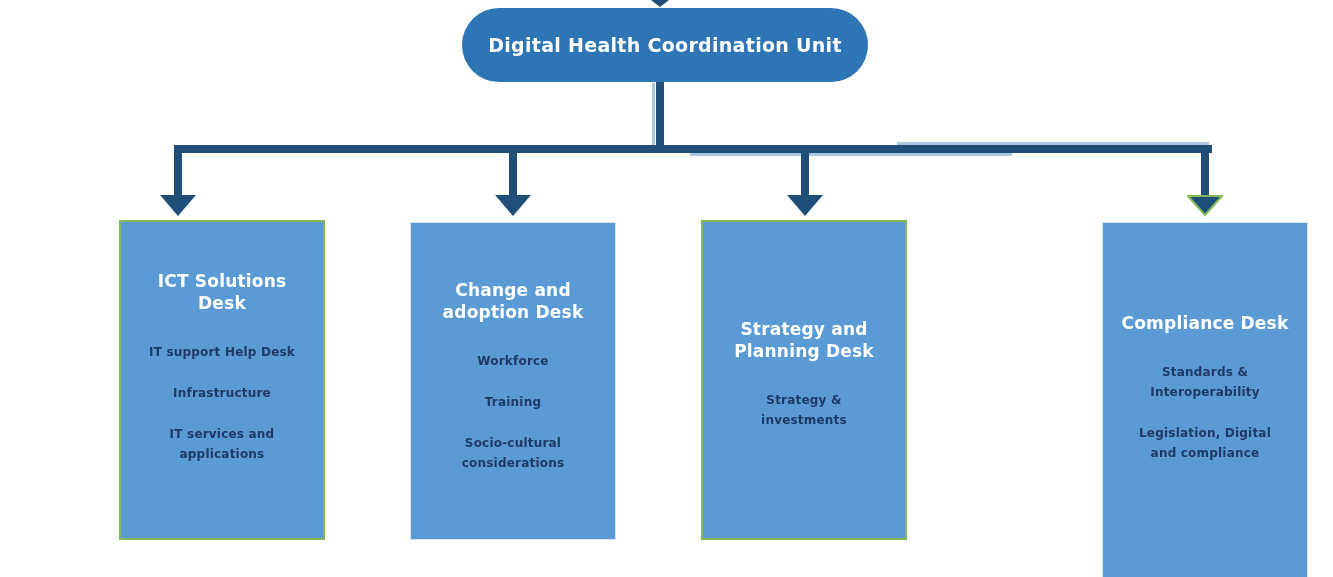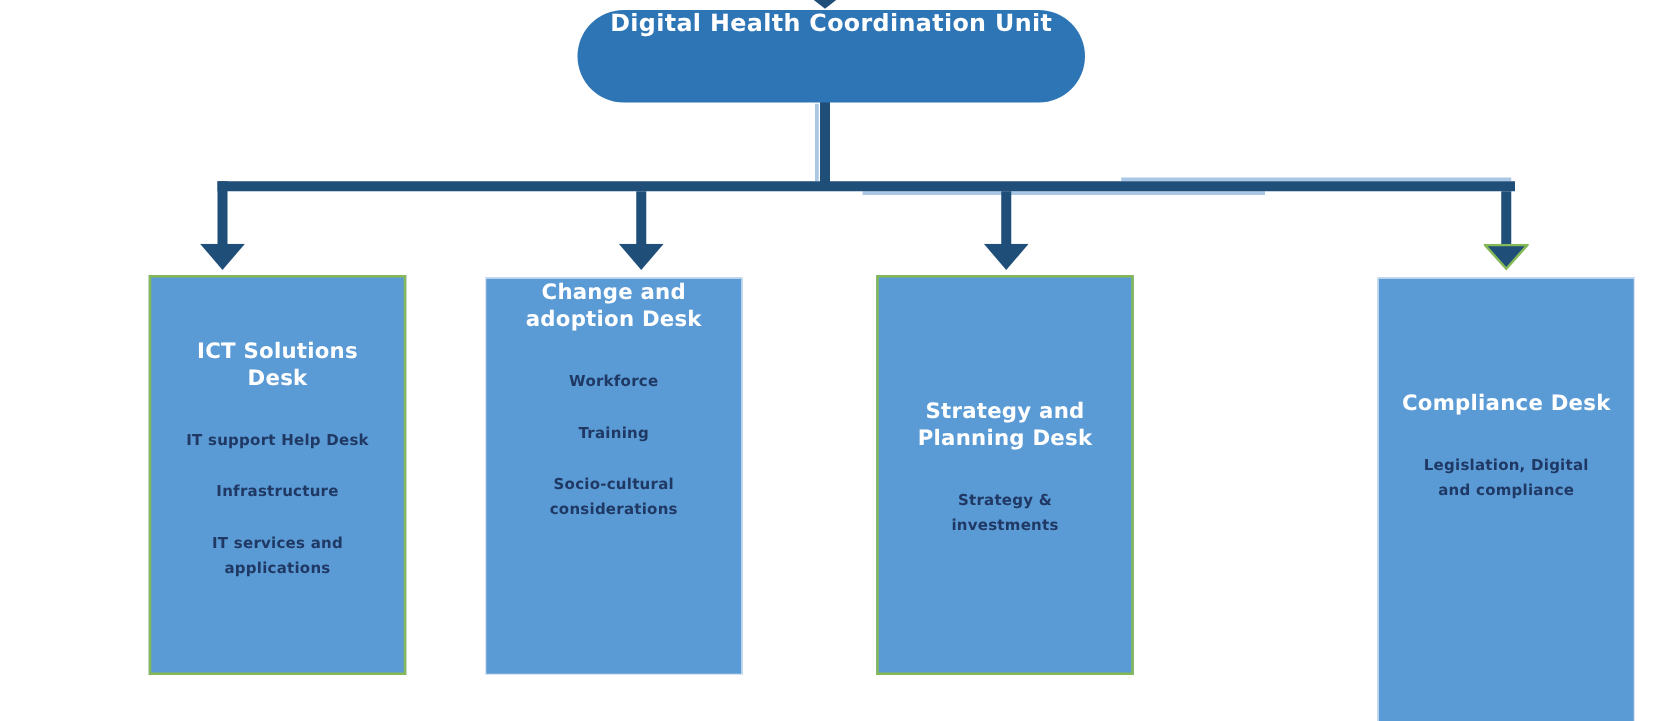--- a/index.html
+++ b/index.html
@@ -22,21 +22,21 @@
   }
   .stage { position: absolute; inset: 0; }
 
   
   .root-node {
     position: absolute;
     left: 462px; top: 8px;
     width: 406px; height: 74px;
     background: var(--node_fill);
     border-radius: 37px;
-    display: flex; align-items: flex-start; justify-content: center;
+    display: flex; align-items: center; justify-content: center;
     z-index: 3;
   }
   .root-node .root-label {
     color: var(--heading_text);
     font-size: 19px;
     font-weight: bold;
     letter-spacing: 0.3px;
     text-align: center;
     white-space: nowrap;
   }
@@ -76,21 +76,21 @@
   
   .dept-box {
     position: absolute;
     width: 206px; height: 320px;
     background: var(--box_fill);
     display: flex; flex-direction: column; align-items: center;
     text-align: center;
     z-index: 3;
   }
   .dept-1 { left: 75px;   top: 220px; border: 2px solid var(--green_border); padding-top: 48px; margin-left: 44px; }
-  .dept-2 { left: 388px;  top: 222px; border: 1px solid var(--box_edge_light); height: 318px; }
+  .dept-2 { left: 410px;  top: 222px; border: 1px solid var(--box_edge_light); height: 318px; padding-top: 56px; }
   .dept-3 { left: 701px;  top: 220px; border: 2px solid var(--green_border); padding-top: 96px; }
   .dept-4 { left: 1102px; top: 222px; border: 1px solid var(--box_edge_light); height: 356px; padding-top: 89px; }
 
   .dept-title {
     color: var(--heading_text);
     font-size: 17px;
     font-weight: bold;
     line-height: 22px;
     letter-spacing: 0.2px;
     white-space: pre-line;
@@ -163,17 +163,19 @@
 
   <div class="dept-box dept-3">
     <div class="dept-title">Strategy and
 Planning Desk</div>
     <div class="dept-item">Strategy &amp;
 investments</div>
   </div>
 
   <div class="dept-box dept-4">
     <div class="dept-title">Compliance Desk</div>
+    <div class="dept-item">Standards &amp;
+Interoperability</div>
     <div class="dept-item">Legislation, Digital
 and compliance</div>
   </div>
 
 </div>
 
 </body></html>

